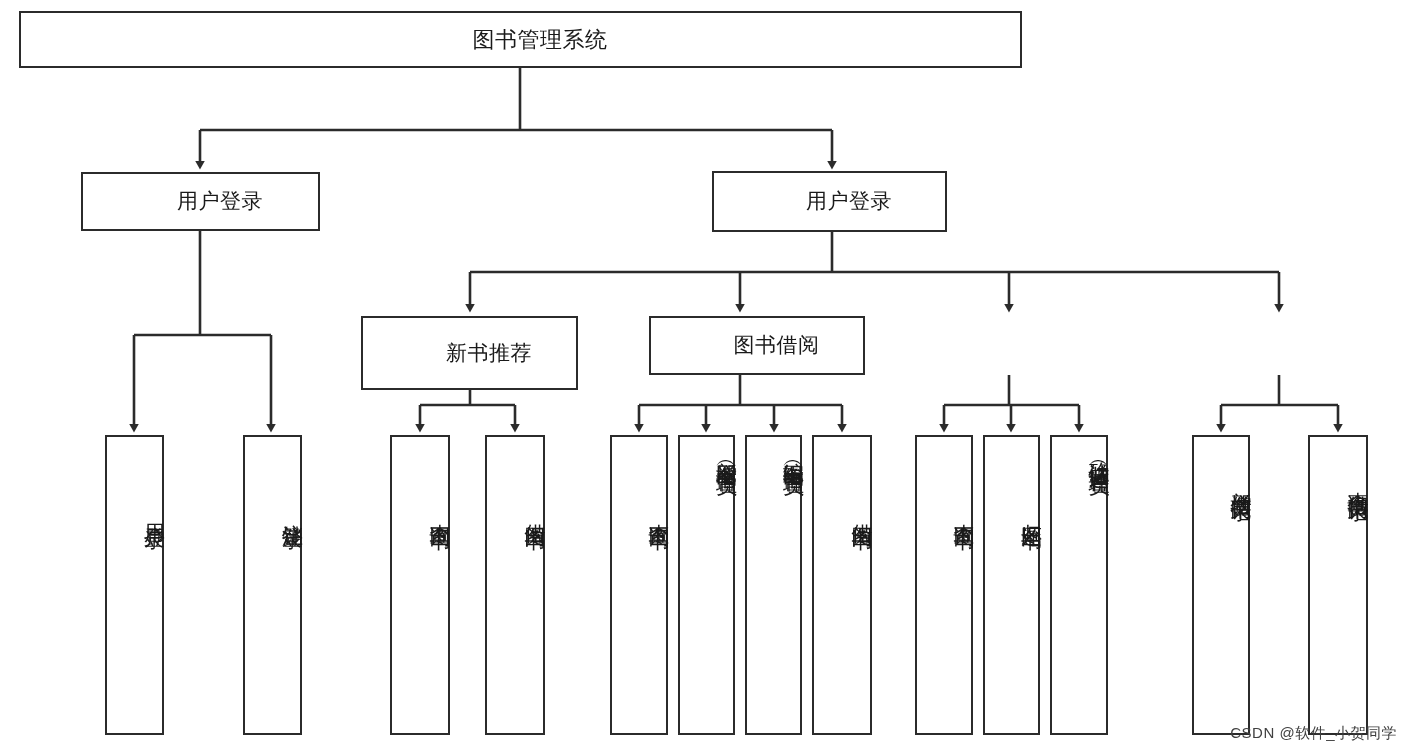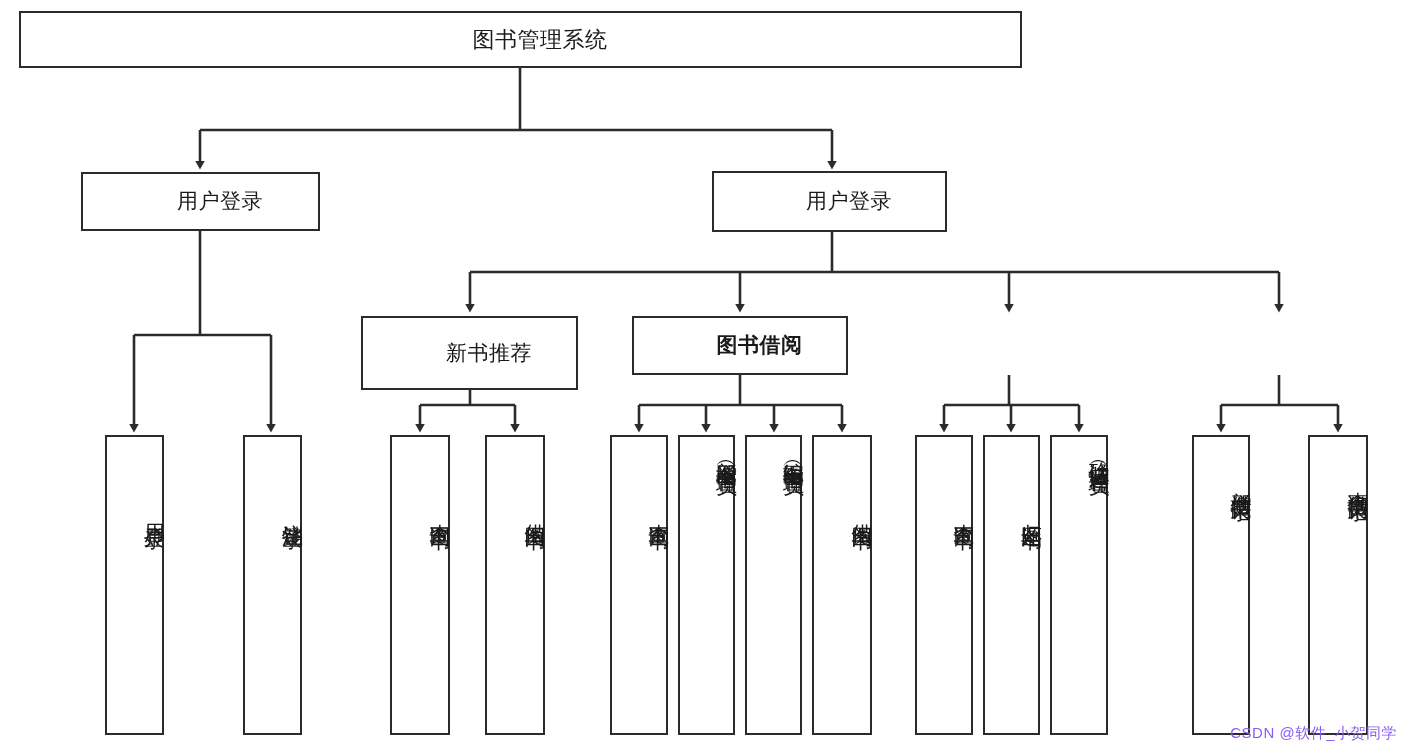--- a/index.html
+++ b/index.html
@@ -56,21 +56,21 @@
     font-size: 21px;
     letter-spacing: 2px;
     white-space: nowrap;
   }
   .node.root .node-label { font-size: 22px; }
   #watermark {
     position: absolute;
     right: 8px;
     bottom: 4px;
     font-size: 15px;
-    color: #8b5cf6;
+    color: #404040;
     z-index: 5;
     white-space: nowrap;
     letter-spacing: 0.5px;
     margin-top: 32px;
   }
 </style>
 </head>
 <body>
 
 <div id="diagram-root">
@@ -134,21 +134,21 @@
   </div>
 
   <div class="node horizontal" style="left:712px; top:171px; width:235px; height:61px;">
     <span class="node-label">用户登录</span>
   </div>
 
   <div class="node horizontal" style="left:361px; top:316px; width:217px; height:74px;">
     <span class="node-label">新书推荐</span>
   </div>
 
-  <div class="node horizontal" style="left:632px; top:316px; width:216px; height:59px;font-weight:bold;">
+  <div class="node horizontal" style="left:649px; top:316px; width:216px; height:59px;">
     <span class="node-label">图书借阅</span>
   </div>
 
 
 
   <div class="node vertical" style="left:105px; top:435px; width:59px; height:300px; padding-top:70px;">
     <span class="node-label">用户登录</span>
   </div>
 
   <div class="node vertical" style="left:243px; top:435px; width:59px; height:300px; padding-top:70px;">

